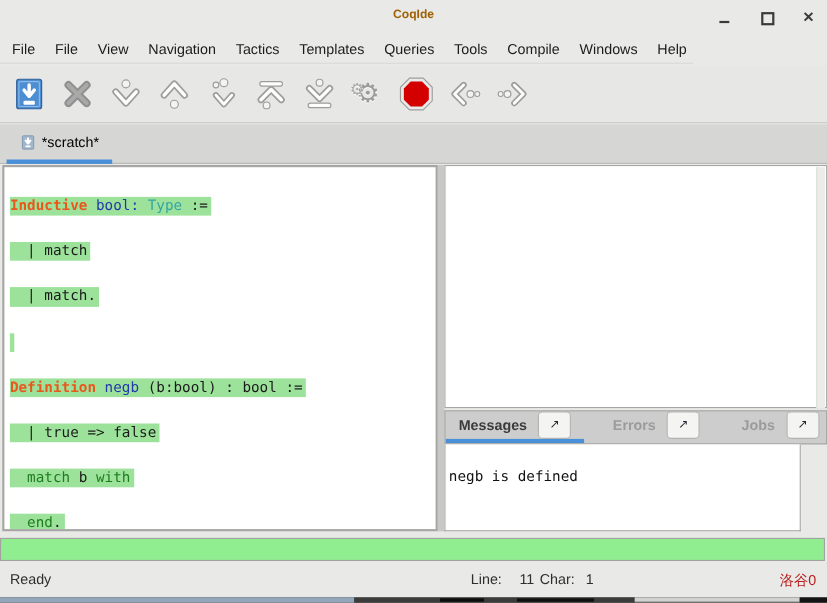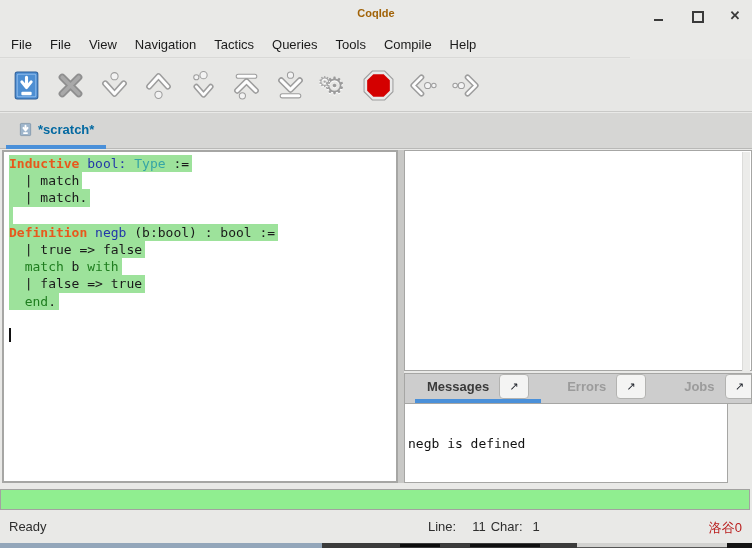--- a/index.html
+++ b/index.html
@@ -24,51 +24,51 @@
            border-bottom:1px solid #c9c9c7;display:flex;align-items:center;gap:11px;
            padding-left:10px;box-sizing:border-box;}
   .tbtn{width:33px;height:33px;border:none;background:transparent;padding:0;position:relative;}
   .gearwrap{font-size:24px;color:#9b9b9b;line-height:33px;text-shadow:0 1px 0 #fff;}
   .gear2{position:absolute;left:0px;top:-4px;font-size:15px;color:#a8a8a8;}
   
   .tabbar{position:absolute;top:113px;left:0;width:752px;height:36px;background:#d6d6d4;
           border-bottom:1px solid #b9b9b7;box-sizing:border-box;}
   .doctab{position:absolute;left:6px;top:0;height:36px;display:flex;align-items:center;gap:5px;
           padding:0 12px;border-bottom:4px solid #4a90d9;box-sizing:border-box;}
-  .doctab-label{font-size:13px;font-weight:bold;color:#0369a1;}
+  .doctab-label{font-size:13px;font-weight:normal;color:#000000;}
   
   .divider-v{position:absolute;left:398px;top:150px;width:6px;height:333px;background:#c8c8c6;}
   .editor{position:absolute;left:2px;top:150px;width:396px;height:333px;background:#fff;
           border:2px solid #a6a6a4;box-sizing:border-box;overflow:hidden;padding:3px 0 0 5px;}
   .cl{height:17.2px;line-height:17.2px;white-space:pre;
-      font-family:"DejaVu Sans Mono",monospace;font-size:13px;color:#1a1a1a;}
+      font-family:"DejaVu Sans Mono",monospace;font-size:13px;color:#1a1a1a;margin-top:24px;}
   .hl{display:inline-block;height:17.2px;line-height:17.2px;background:#9de29b;padding-right:3px;}
   .hl.sliver{width:4px;padding:0;}
   .kw{color:#e8581c;font-weight:bold;}
   .ident{color:#2438a8;}
   .sort{color:#35a5a5;}
   .mkw{color:#1e7d1e;}
   .caret{display:inline-block;width:2px;height:14px;background:#111;vertical-align:middle;margin-top:-2px;}
   .goals{position:absolute;left:404px;top:150px;width:348px;height:221px;background:#fff;
          border:1px solid #a6a6a4;box-sizing:border-box;}
   .goals-scroll{position:absolute;right:1px;top:1px;width:7px;height:219px;background:#ececea;border-left:1px solid #dcdcda;}
   
   .msgtabs{position:absolute;left:404px;top:373px;width:348px;height:31px;background:#cdcdcd;
            border:1px solid #a6a6a4;box-sizing:border-box;display:flex;align-items:stretch;
-           padding-left:10px;gap:14px;overflow:hidden;}
+           padding-left:0;gap:14px;overflow:hidden;}
   .tabgroup{display:flex;align-items:center;gap:10px;padding:0 12px;border-bottom:4px solid transparent;box-sizing:border-box;}
   .tabgroup.active{border-bottom-color:#4a90d9;}
   .tlabel{font-size:13px;font-weight:bold;color:#9b9b9b;}
   .tabgroup.active .tlabel{color:#3a3a3a;}
   .detach{width:30px;height:25px;background:#f4f4f3;border:1px solid #b3b3b1;border-radius:4px;
           font-size:11px;color:#20242c;line-height:23px;padding:0;text-align:center;}
   .msgcontent{position:absolute;left:404px;top:404px;width:324px;height:79px;background:#fff;
               border:1px solid #a6a6a4;border-top:none;box-sizing:border-box;
               font-family:"DejaVu Sans Mono",monospace;font-size:13px;color:#111;
-              padding:32px 0 0 3px;}
+              padding:22px 0 0 3px;}
   
   .progress{position:absolute;left:0;top:489px;width:750px;height:21px;background:#90ee90;
             border:1px solid #a2a2a0;box-sizing:border-box;}
   .statusbar{position:absolute;left:0;top:511px;width:752px;height:32px;background:#e9e9e7;font-size:13px;color:#2e2e2e;}
   .st-ready{position:absolute;left:9px;top:8px;}
   .st-linechar{position:absolute;left:428px;top:8px;display:flex;}
   .st-linechar .v1{margin-left:16px;}
   .st-linechar .l2{margin-left:5px;}
   .st-linechar .v2{margin-left:10px;}
   .st-right{position:absolute;right:10px;top:8px;color:#b91c1c;}
@@ -93,23 +93,25 @@
     <div class="wc wc-close">✕</div>
   </div>
 </div>
 
 <div class="menubar">
     <div class="menu-item">File</div>
     <div class="menu-item">File</div>
     <div class="menu-item">View</div>
     <div class="menu-item">Navigation</div>
     <div class="menu-item">Tactics</div>
+    <div class="menu-item">Templates</div>
     <div class="menu-item">Queries</div>
     <div class="menu-item">Tools</div>
     <div class="menu-item">Compile</div>
+    <div class="menu-item">Windows</div>
     <div class="menu-item">Help</div>
   </div>
 
 <div class="toolbar">
   <button class="tbtn">
     <svg width="33" height="33" viewBox="0 0 32 32">
       <rect x="5" y="3" width="22" height="26" rx="2" fill="#4d8ed2" stroke="#2d5f9a"></rect>
       <rect x="7" y="5" width="18" height="22" rx="1" fill="none" stroke="#8bb9ea"></rect>
       <path d="M16 8 v7 M11.5 12.5 L16 18 L20.5 12.5" stroke="#fff" stroke-width="3" fill="none" stroke-linecap="round" stroke-linejoin="round"></path>
       <rect x="11" y="22" width="10" height="3.5" rx="1" fill="#fff"></rect>
@@ -200,21 +202,20 @@
 <div class="divider-v"></div>
 
 <div class="editor">
     <div class="cl"><span class="hl"><span class="kw">Inductive</span><span> </span><span class="ident">bool:</span><span> </span><span class="sort">Type</span><span> :=</span></span></div>
     <div class="cl"><span class="hl"><span>  | match</span></span></div>
     <div class="cl"><span class="hl"><span>  | match.</span></span></div>
     <div class="cl"><span class="hl sliver"></span></div>
     <div class="cl"><span class="hl"><span class="kw">Definition</span><span> </span><span class="ident">negb</span><span> (b:bool) : bool :=</span></span></div>
     <div class="cl"><span class="hl"><span>  | true =&gt; false</span></span></div>
     <div class="cl"><span class="hl"><span>  </span><span class="mkw">match</span><span> b </span><span class="mkw">with</span></span></div>
-    <div class="cl"><span class="hl"><span>  | false =&gt; true</span></span></div>
     <div class="cl"><span class="hl"><span>  </span><span class="mkw">end</span><span>.</span></span></div>
     <div class="cl"></div>
     <div class="cl"><span class="caret"></span></div>
   </div>
 
 <div class="goals">
   <div class="goals-scroll"></div>
 </div>
 
 <div class="msgtabs">

